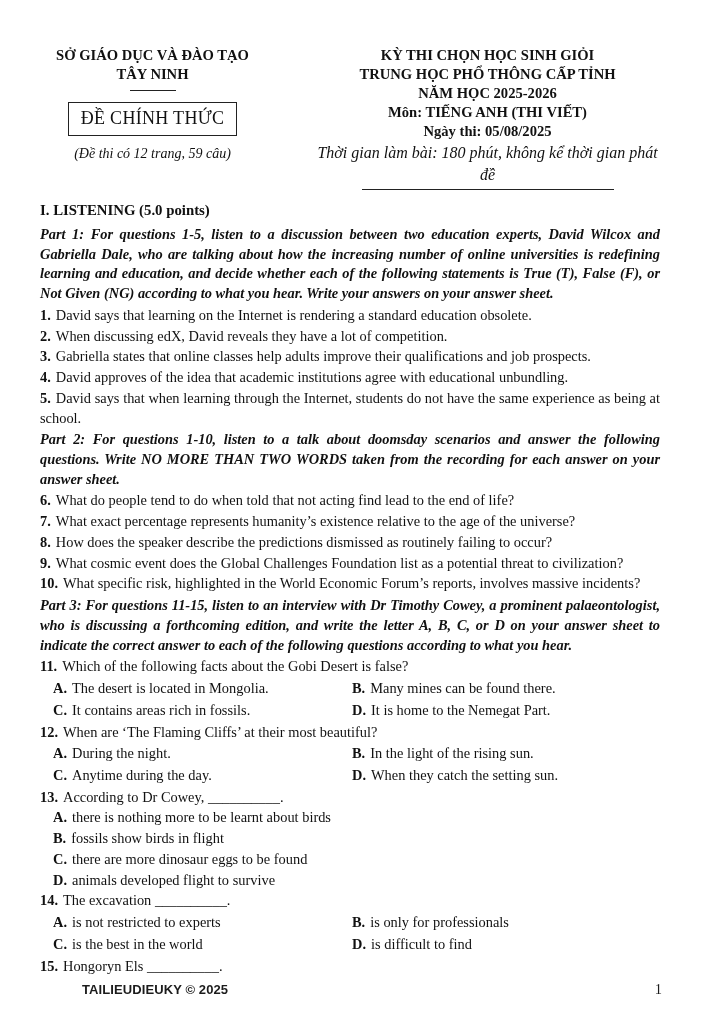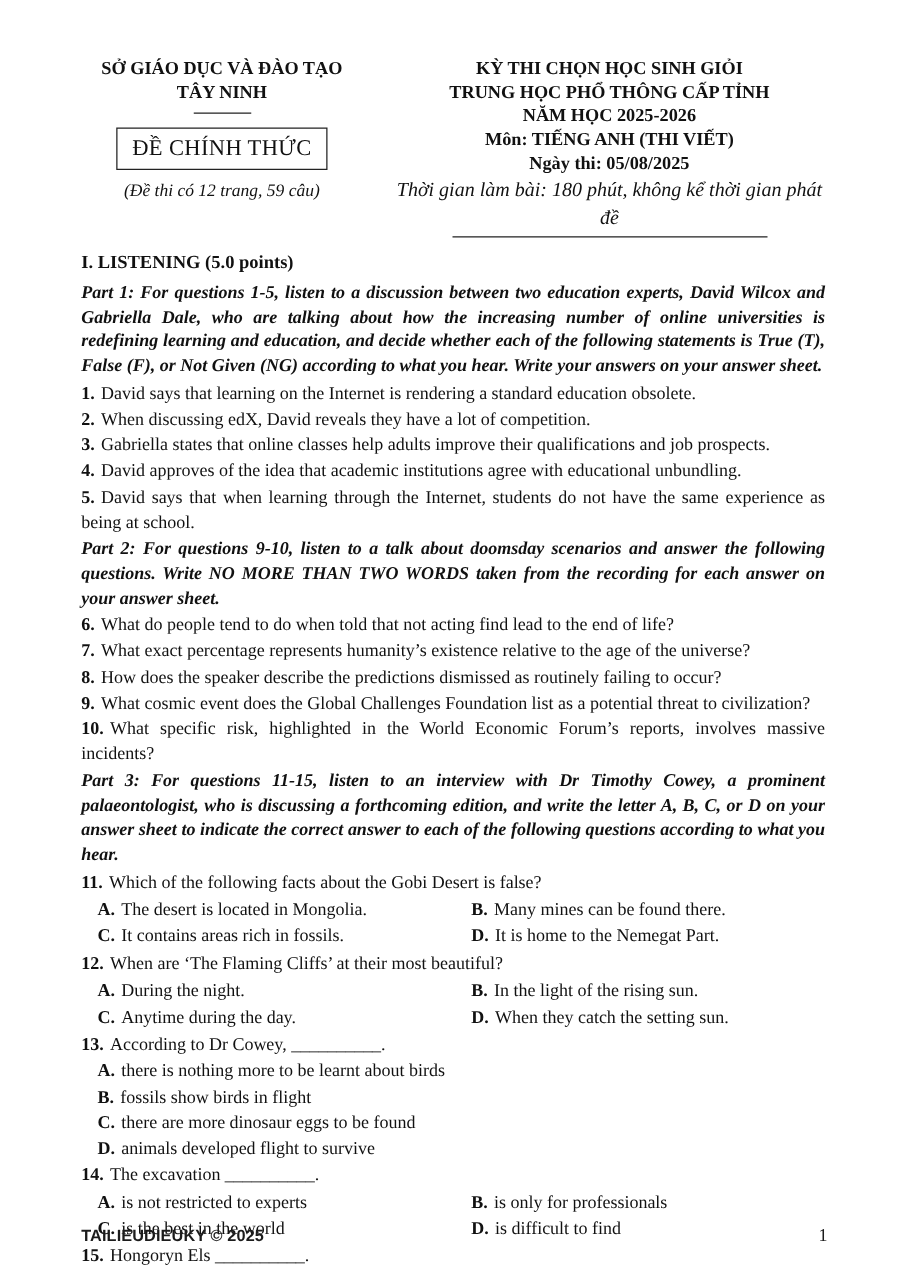--- a/index.html
+++ b/index.html
@@ -7,21 +7,21 @@
   .page {
     position: relative;
     width: 724px;
     height: 1024px;
     margin: 0 auto;
     background: #ffffff;
     color: #111111;
     font-family: "Liberation Serif", "DejaVu Serif", serif;
     font-size: 14.4px;
     line-height: 1.37;
-    padding: 46px 64px 0 65px;
+    padding: 46px 64px 0 40px;
     overflow: hidden;
   }
 
   
   .header { display: flex; justify-content: space-between; align-items: flex-start; }
   .header-left { width: 225px; text-align: center; }
   .header-right { width: 345px; text-align: center; }
   .hdr-line { font-weight: bold; font-size: 14.6px; line-height: 1.3; }
   .hr-short {
     width: 46px; height: 0; border-top: 1.6px solid #222;
@@ -57,21 +57,21 @@
   .opts.two-col {
     display: grid;
     grid-template-columns: 299px 1fr;
   }
   .opt { margin: 1px 0; }
   .optlabel { font-weight: bold; margin-right: 5px; }
 
   
   .footer {
     position: absolute;
-    left: 65px; right: 62px; bottom: 24px;
+    left: 82px; right: 62px; bottom: 24px;
     display: flex; justify-content: space-between; align-items: baseline; text-align: center;
   }
   .footer-brand {
     font-family: "Liberation Sans", sans-serif;
     font-weight: bold;
     font-size: 13px;
     letter-spacing: 0.1px;
     color: #1c1c1c;
   }
   .footer-page { font-size: 14.4px; color: #1c1c1c; }
@@ -106,21 +106,21 @@
 
     <div class="section-title">I. LISTENING (5.0 points)</div>
 
     <p class="instr">Part 1: For questions 1-5, listen to a discussion between two education experts, David Wilcox and Gabriella Dale, who are talking about how the increasing number of online universities is redefining learning and education, and decide whether each of the following statements is True (T), False (F), or Not Given (NG) according to what you hear. Write your answers on your answer sheet.</p>
     <p class="q"><span class="qnum">1.</span><span>David says that learning on the Internet is rendering a standard education obsolete.</span></p>
     <p class="q"><span class="qnum">2.</span><span>When discussing edX, David reveals they have a lot of competition.</span></p>
     <p class="q"><span class="qnum">3.</span><span>Gabriella states that online classes help adults improve their qualifications and job prospects.</span></p>
     <p class="q"><span class="qnum">4.</span><span>David approves of the idea that academic institutions agree with educational unbundling.</span></p>
     <p class="q"><span class="qnum">5.</span><span>David says that when learning through the Internet, students do not have the same experience as being at school.</span></p>
 
-    <p class="instr">Part 2: For questions 9-10, listen to a talk about doomsday scenarios and answer the following questions. Write NO MORE THAN TWO WORDS taken from the recording for each answer on your answer sheet.</p>
+    <p class="instr">Part 2: For questions 1-10, listen to a talk about doomsday scenarios and answer the following questions. Write NO MORE THAN TWO WORDS taken from the recording for each answer on your answer sheet.</p>
     <p class="q"><span class="qnum">6.</span><span>What do people tend to do when told that not acting find lead to the end of life?</span></p>
     <p class="q"><span class="qnum">7.</span><span>What exact percentage represents humanity’s existence relative to the age of the universe?</span></p>
     <p class="q"><span class="qnum">8.</span><span>How does the speaker describe the predictions dismissed as routinely failing to occur?</span></p>
     <p class="q"><span class="qnum">9.</span><span>What cosmic event does the Global Challenges Foundation list as a potential threat to civilization?</span></p>
     <p class="q"><span class="qnum">10.</span><span>What specific risk, highlighted in the World Economic Forum’s reports, involves massive incidents?</span></p>
 
     <p class="instr">Part 3: For questions 11-15, listen to an interview with Dr Timothy Cowey, a prominent palaeontologist, who is discussing a forthcoming edition, and write the letter A, B, C, or D on your answer sheet to indicate the correct answer to each of the following questions according to what you hear.</p>
 
     <p class="q"><span class="qnum">11.</span><span>Which of the following facts about the Gobi Desert is false?</span></p>
     <div class="opts two-col">

